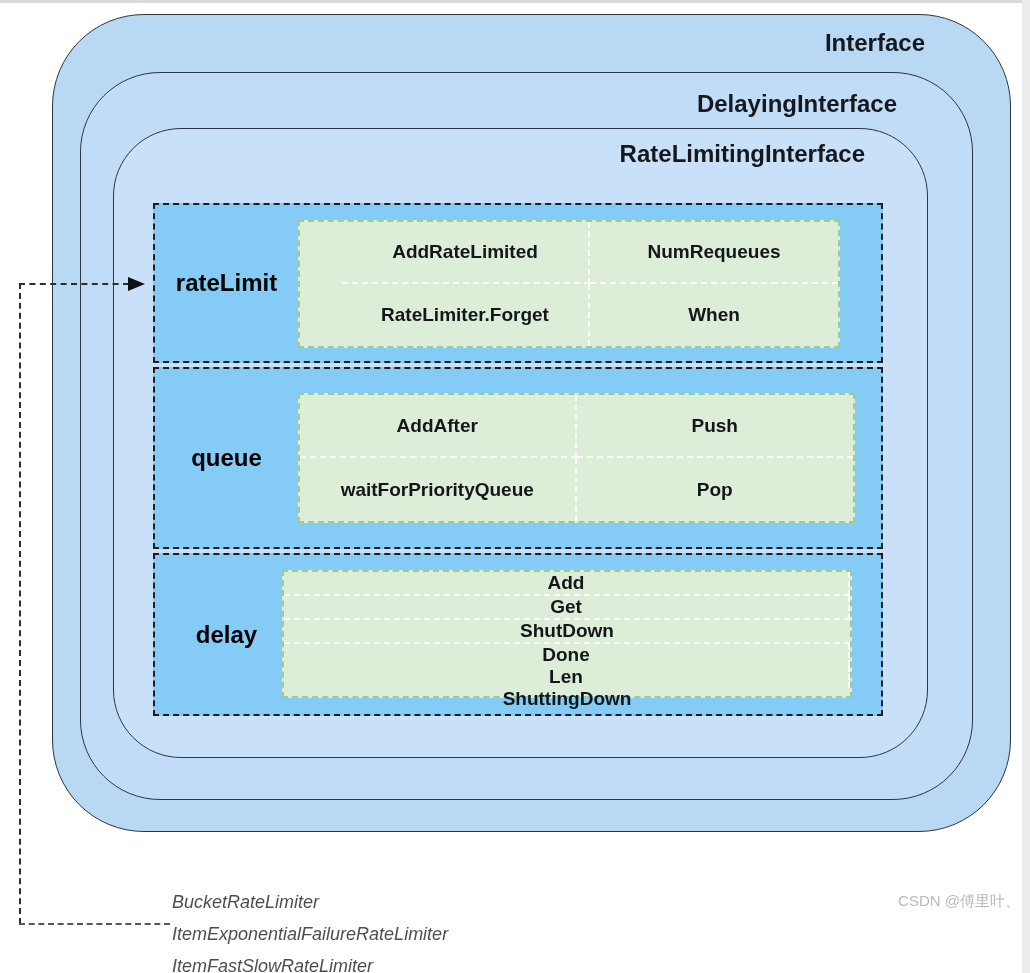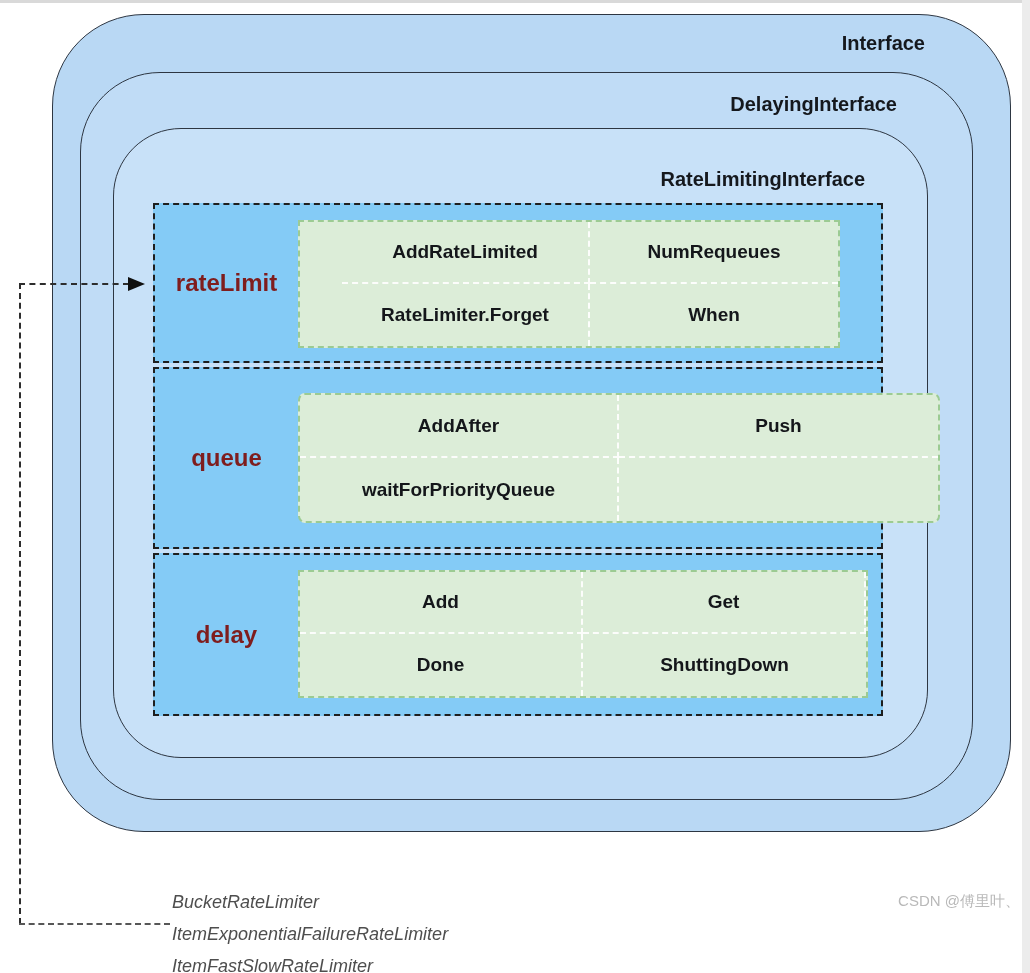--- a/index.html
+++ b/index.html
@@ -7,36 +7,36 @@
   .canvas{position:relative;width:1030px;height:973px;background:#ffffff;overflow:hidden;}
 
   .top-strip{position:absolute;left:0;top:0;width:1030px;height:3px;background:#d9d9d9;}
   .right-strip{position:absolute;left:1022px;top:0;width:8px;height:973px;background:#ececec;}
 
   
   .ring{position:absolute;border:1.6px solid #2d3642;box-sizing:border-box;}
   .ring1{left:52px;top:14px;width:959px;height:818px;border-radius:92px;background:var(--ring-outer-bg,#b9d8f4);}
   .ring2{left:80px;top:72px;width:893px;height:728px;border-radius:80px;background:var(--ring-middle-bg,#c0dcf6);}
   .ring3{left:113px;top:128px;width:815px;height:630px;border-radius:68px;background:var(--ring-inner-bg,#c8e1f8);}
-  .ring-label{position:absolute;font-size:20px;font-weight:bold;color:#15181d;line-height:26px;white-space:nowrap;}
+  .ring-label{position:absolute;font-size:24px;font-weight:bold;color:#15181d;line-height:26px;white-space:nowrap;}
   .ring1 .ring-label{right:85px;top:15px;}
   .ring2 .ring-label{right:75px;top:18px;}
-  .ring3 .ring-label{right:62px;top:37px;}
+  .ring3 .ring-label{right:62px;top:12px;}
 
   
   .mrow{position:absolute;left:153px;width:730px;border:2px dashed #1e1e1e;box-sizing:border-box;background:var(--row-bg,#84cbf6);z-index:3;}
   .mrow-ratelimit{top:203px;height:160px;}
   .mrow-delay{top:367px;height:182px;}
   .mrow-queue{top:553px;height:163px;}
-  .row-label{position:absolute;left:0;top:0;width:143px;height:100%;display:flex;align-items:center;justify-content:center;font-size:24px;font-weight:bold;color:#7f1d1d;}
+  .row-label{position:absolute;left:0;top:0;width:143px;height:100%;display:flex;align-items:center;justify-content:center;font-size:24px;font-weight:bold;color:#000000;}
 
   .grid{position:absolute;display:grid;background:var(--cell-bg,#dcedd8);border:2px dashed var(--cell-border,#9ccb93);box-sizing:border-box;}
   .grid-ratelimit{left:143px;top:15px;width:542px;height:128px;grid-template-columns:1fr 1fr;grid-template-rows:1fr 1fr;padding-left:42px;}
-  .grid-delay{left:143px;top:24px;width:642px;height:130px;grid-template-columns:1fr 1fr;grid-template-rows:1fr 1fr;border-radius:7px;}
-  .grid-queue{left:143px;top:15px;width:570px;height:128px;grid-template-columns:1fr 1fr;grid-template-rows:1fr 1fr;}
+  .grid-delay{left:143px;top:24px;width:557px;height:130px;grid-template-columns:1fr 1fr;grid-template-rows:1fr 1fr;}
+  .grid-queue{left:127px;top:15px;width:570px;height:128px;grid-template-columns:1fr;grid-template-rows:1fr 1fr;}
   .cell{display:flex;align-items:center;justify-content:center;font-size:19px;font-weight:bold;color:#14161a;white-space:nowrap;box-sizing:border-box;}
   .cell.cr{border-right:2px dashed rgba(255,255,255,0.92);}
   .cell.cb{border-bottom:2px dashed rgba(255,255,255,0.92);}
 
   
   .connector{position:absolute;z-index:6;}
   .conn-arrow-line{left:19px;top:283px;width:110px;height:0;border-top:2px dashed var(--connector,#2d2d2d);}
   .conn-arrow-head{left:128px;top:277px;width:0;height:0;border-left:17px solid #101010;border-top:7px solid transparent;border-bottom:7px solid transparent;}
   .conn-vert{left:19px;top:283px;width:0;height:641px;border-left:2px dashed var(--connector,#2d2d2d);}
   .conn-bottom{left:19px;top:923px;width:151px;height:0;border-top:2px dashed #575757;}
@@ -76,29 +76,32 @@
       <div class="cell">When</div>
     </div>
   </div>
 
   <div class="mrow mrow-delay">
     <div class="row-label">queue</div>
     <div class="grid grid-delay">
       <div class="cell cr cb">AddAfter</div>
       <div class="cell cb">Push</div>
       <div class="cell cr">waitForPriorityQueue</div>
+      <div class="cell">Pop</div>
     </div>
   </div>
 
   <div class="mrow mrow-queue">
     <div class="row-label">delay</div>
     <div class="grid grid-queue">
       <div class="cell cr cb">Add</div>
       <div class="cell cr cb">Get</div>
+      <div class="cell cb">ShutDown</div>
       <div class="cell cr">Done</div>
+      <div class="cell cr">Len</div>
       <div class="cell">ShuttingDown</div>
     </div>
   </div>
 
   <div class="connector conn-arrow-line"></div>
   <div class="connector conn-arrow-head"></div>
   <div class="connector conn-vert"></div>
   <div class="connector conn-bottom"></div>
 
   <div class="impl-list">

